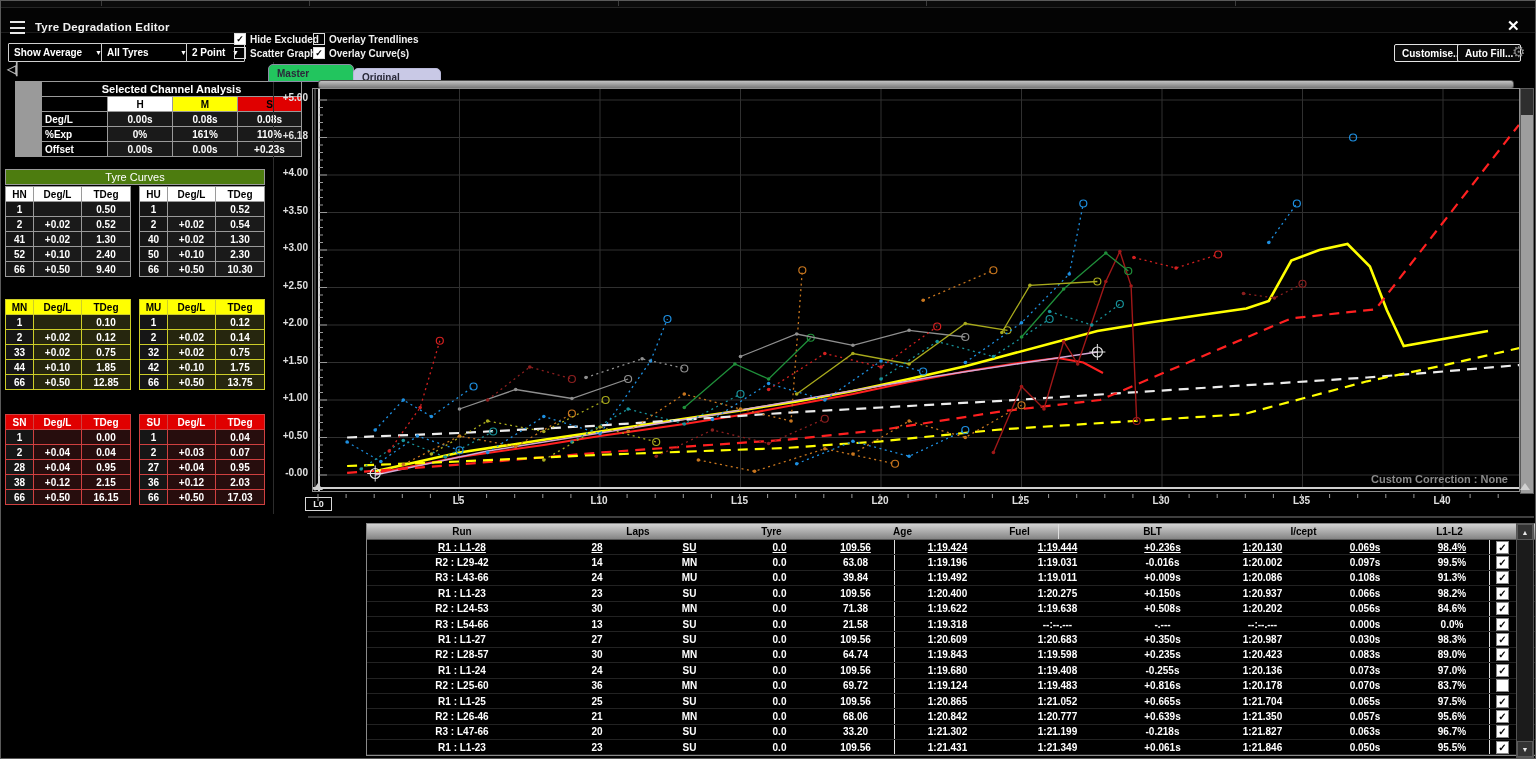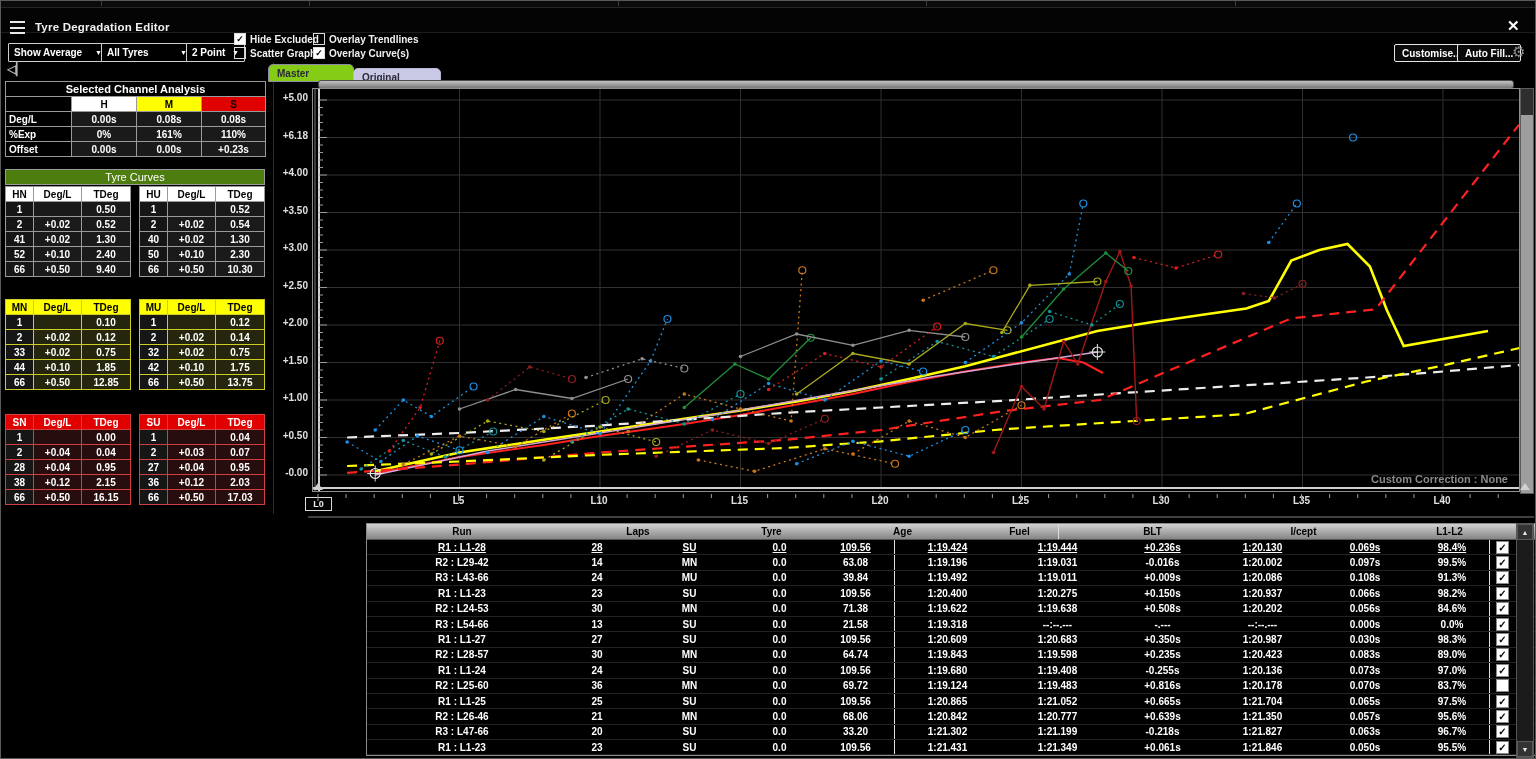--- a/index.html
+++ b/index.html
@@ -35,21 +35,21 @@
   .t-red{--bd:#d04040;--hbg:#e00000;--hfg:#fff;--cbg:#270d0d}
   .tc{display:flex;align-items:center;justify-content:center;font-size:10px;font-weight:700;background:var(--cbg);height:14px}
   .tc-title{grid-column:1/-1;background:#000;font-size:11px}
   .tc-h{background:var(--hbg);color:var(--hfg)}
   .tc-lab{background:#000;justify-content:flex-start;padding-left:3px}
   .tc-num{background:#161616}
   .sec-title{position:absolute;border:1px solid #9a9a9a;background:#4d7c0f;display:flex;align-items:center;justify-content:center;font-size:11px;font-weight:400}
   
   .tab{position:absolute;height:16px;border-radius:5px 5px 0 0;font-size:10px;font-weight:700;color:#2a2a3a;
     display:flex;align-items:center;padding:0 8px;cursor:pointer}
-  .tab-inactive{background:#84cc16;border:1px solid #8d8ba5}
+  .tab-inactive{background:#22c55e;border:1px solid #8d8ba5}
   .tab-active{background:#c9c9e6;border:1px solid #b8b8d8}
   .hslider{left:318px;top:80px;width:1194px;height:7px;background:linear-gradient(#c2c2c2,#787878);border-radius:3px;border:1px solid #4c4c4c;cursor:pointer}
   .plot{left:312px;top:88px;width:1206px;height:402px;background:#000;border:1px solid #8f8f8f;cursor:crosshair}
   .vscroll{left:1520px;top:88px;width:12px;height:404px;background:#9e9e9e;border:1px solid #5c5c5c;cursor:pointer}
   .vscroll .vtop{position:absolute;left:0;top:0;width:100%;height:26px;background:#2e2e2e}
   .annot{font-size:11px;font-weight:700;color:#8a8a8a;text-align:right}
   .ylab{position:absolute;width:42px;text-align:right;font-size:10px;font-weight:700;color:#e0e0e0}
   .xlab{position:absolute;width:40px;text-align:center;font-size:10px;font-weight:700;color:#e0e0e0}
   .l0box{position:absolute;border:1px solid #d8d8d8;background:#000;color:#e8e8e8;font-size:9px;font-weight:700;
     display:flex;align-items:center;justify-content:center}
@@ -119,21 +119,21 @@
   <div class="cb tb-cb checked"></div>
   <span class="cb-label">Overlay Curve(s)</span>
 </div>
 
 <div class="btn" style="left:1394px;top:44px">Customise...</div>
 <div class="btn" style="left:1457px;top:44px">Auto Fill...</div>
 <div class="abs gear">⚙</div>
 <div class="abs collapse">◁▏</div>
 
 <div id="left-panel">
-    <div class="gtable t-white" style="left: 5px; top: 81px; grid-template-columns: 65px 64px 64px 63px;">
+    <div class="gtable t-white" style="left: 15px; top: 81px; grid-template-columns: 65px 64px 64px 63px; padding-left: 26px;">
       <div class="tc tc-title">Selected Channel Analysis</div>
       <div class="tc tc-lab"></div>
       <div class="tc" style="background: rgb(255, 255, 255); color: rgb(0, 0, 0);">H</div>
       <div class="tc" style="background: rgb(255, 255, 0); color: rgb(0, 0, 0);">M</div>
       <div class="tc" style="background: rgb(224, 0, 0); color: rgb(0, 0, 0);">S</div>
       <div class="tc tc-lab">Deg/L</div>
       <div class="tc">0.00s</div>
       <div class="tc">0.08s</div>
       <div class="tc">0.08s</div>
       <div class="tc tc-lab">%Exp</div>

